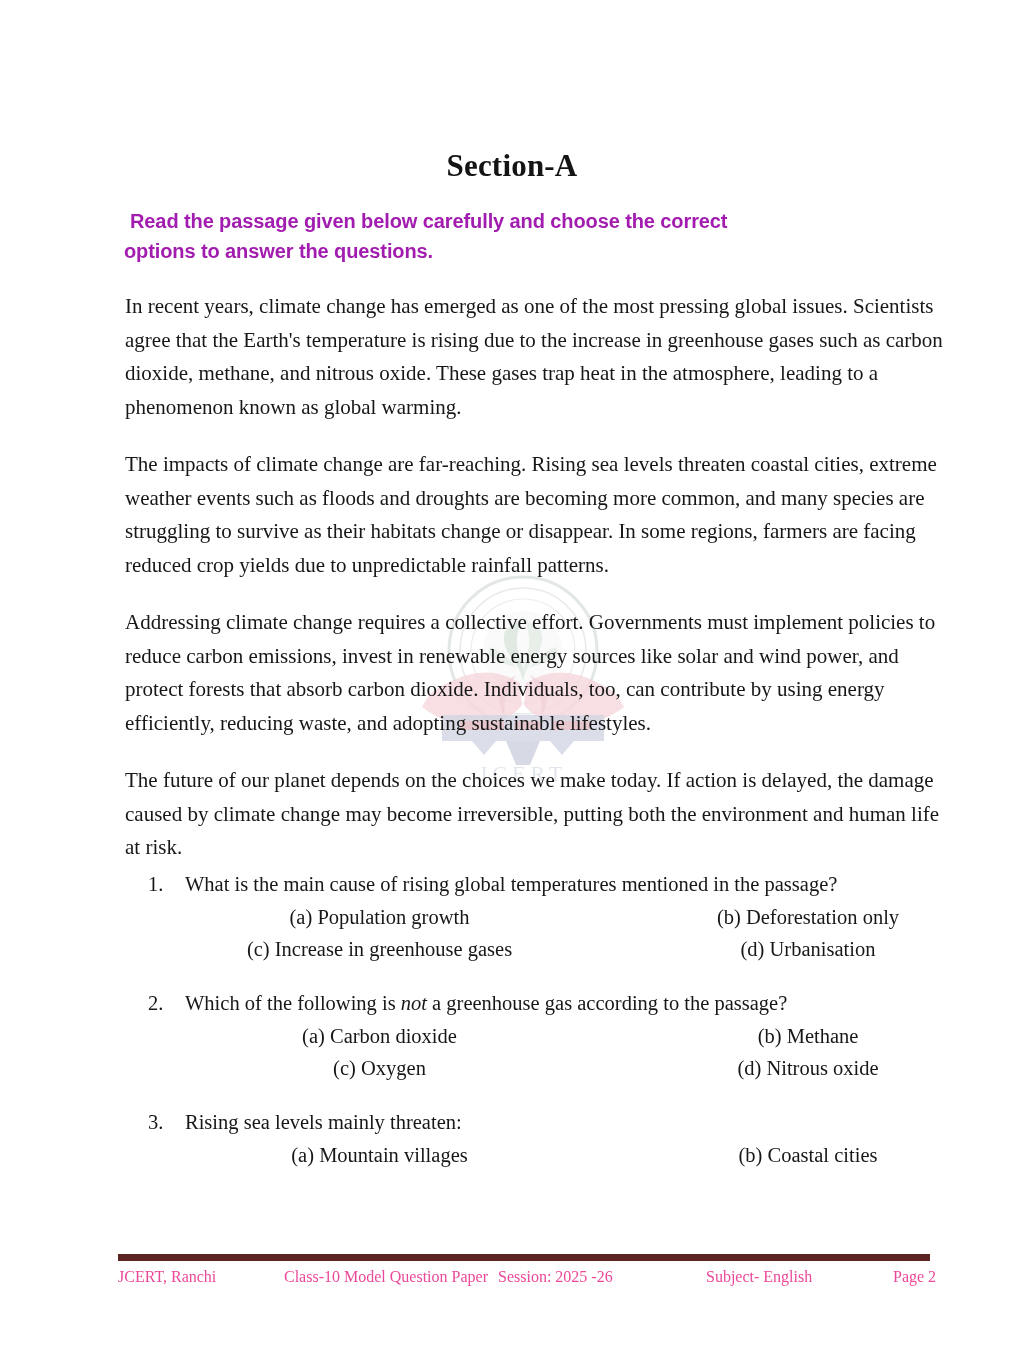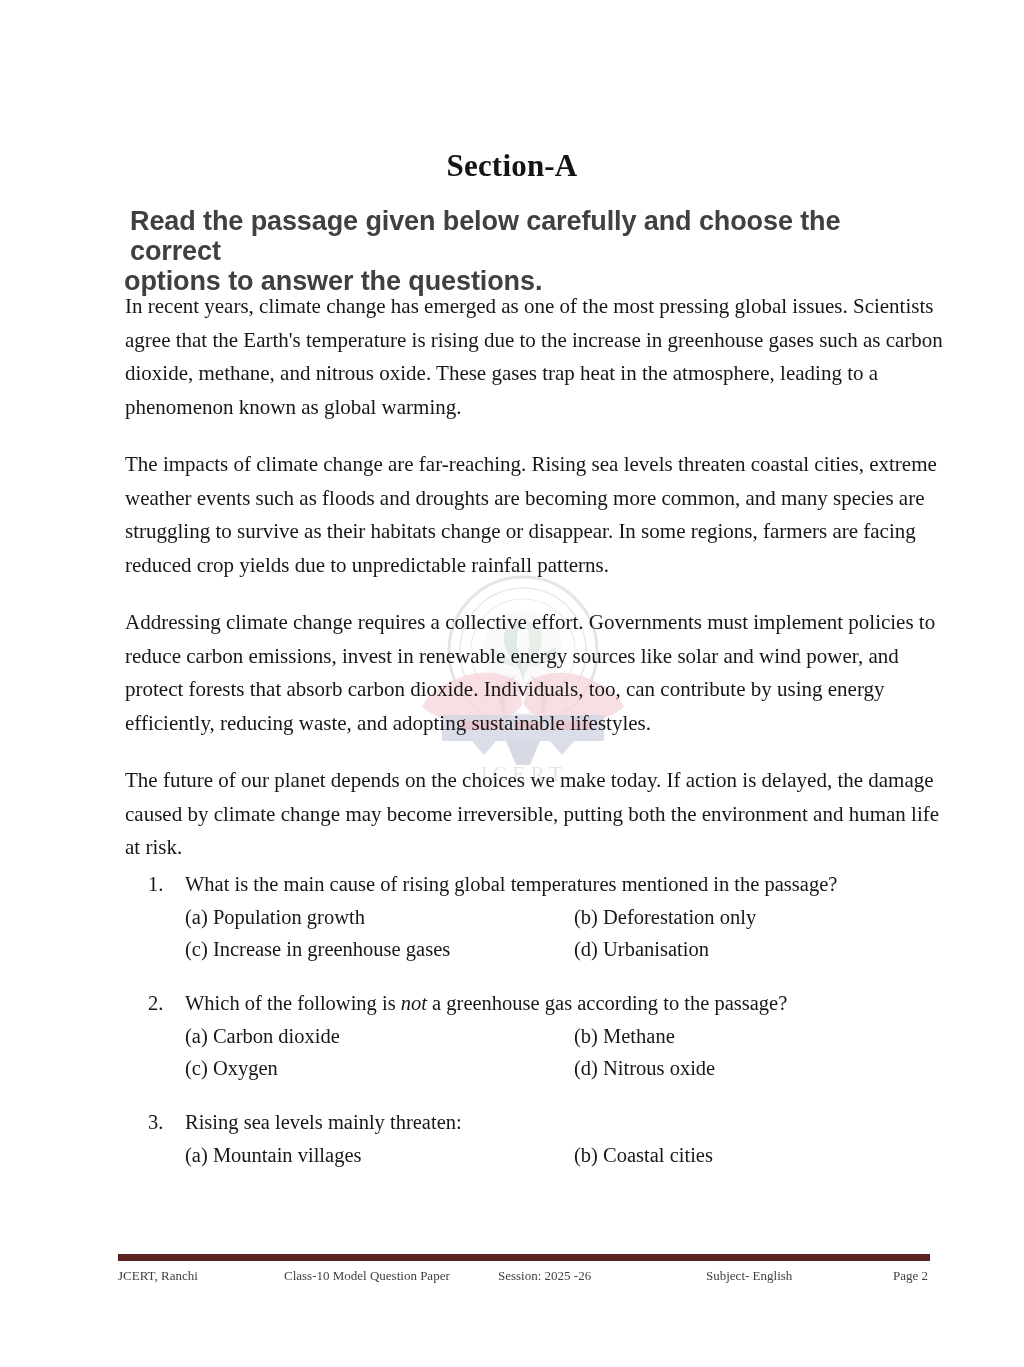--- a/index.html
+++ b/index.html
@@ -57,24 +57,24 @@
     color: #141414;
   }
 
   .instruction {
     position: absolute;
     left: 130px;
     top: 206px;
     width: 770px;
     font-family: "Liberation Sans", "DejaVu Sans", sans-serif;
     font-weight: bold;
-    font-size: 27px;
+    font-size: 20px;
     line-height: 30px;
     letter-spacing: -0.1px;
-    color: #404040;
+    color: #a21caf;
   }
   .instruction .l2 { margin-left: -6px; display: block; }
 
   .passage {
     position: absolute;
     left: 125px;
     top: 290px;
     width: 822px;
   }
   .para {
@@ -119,44 +119,45 @@
     margin-top: 1px;
   }
   .opt-row {
     display: flex;
     line-height: 32px;
     font-size: 20.5px;
     color: #171717;
   }
   .opt {
     flex: 0 0 auto;
+    text-align: center;
   }
   .opt.left  { width: 389px; }
-  .opt.right { width: 380px; }
+  .opt.right { width: 380px; margin-left: 44px; }
 
   
   .footer-rule {
     position: absolute;
     left: 118px;
     top: 1254px;
     width: 812px;
     height: 7px;
     background: #5c2323;
     z-index: 3;
   }
   .footer {
     position: absolute;
     left: 118px;
     top: 1268px;
     width: 812px;
     height: 22px;
     z-index: 3;
     font-family: "Liberation Serif", "DejaVu Serif", serif;
-    font-size: 13px;
-    color: #404040;
+    font-size: 16px;
+    color: #ec4899;
   }
   .footer span { position: absolute; top: 0; white-space: nowrap; }
   .f-org     { left: 0px; }
   .f-class   { left: 166px; }
   .f-session { left: 380px; }
   .f-subject { left: 588px; }
   .f-page    { left: 775px; }
 </style>
 </head>
 <body>

